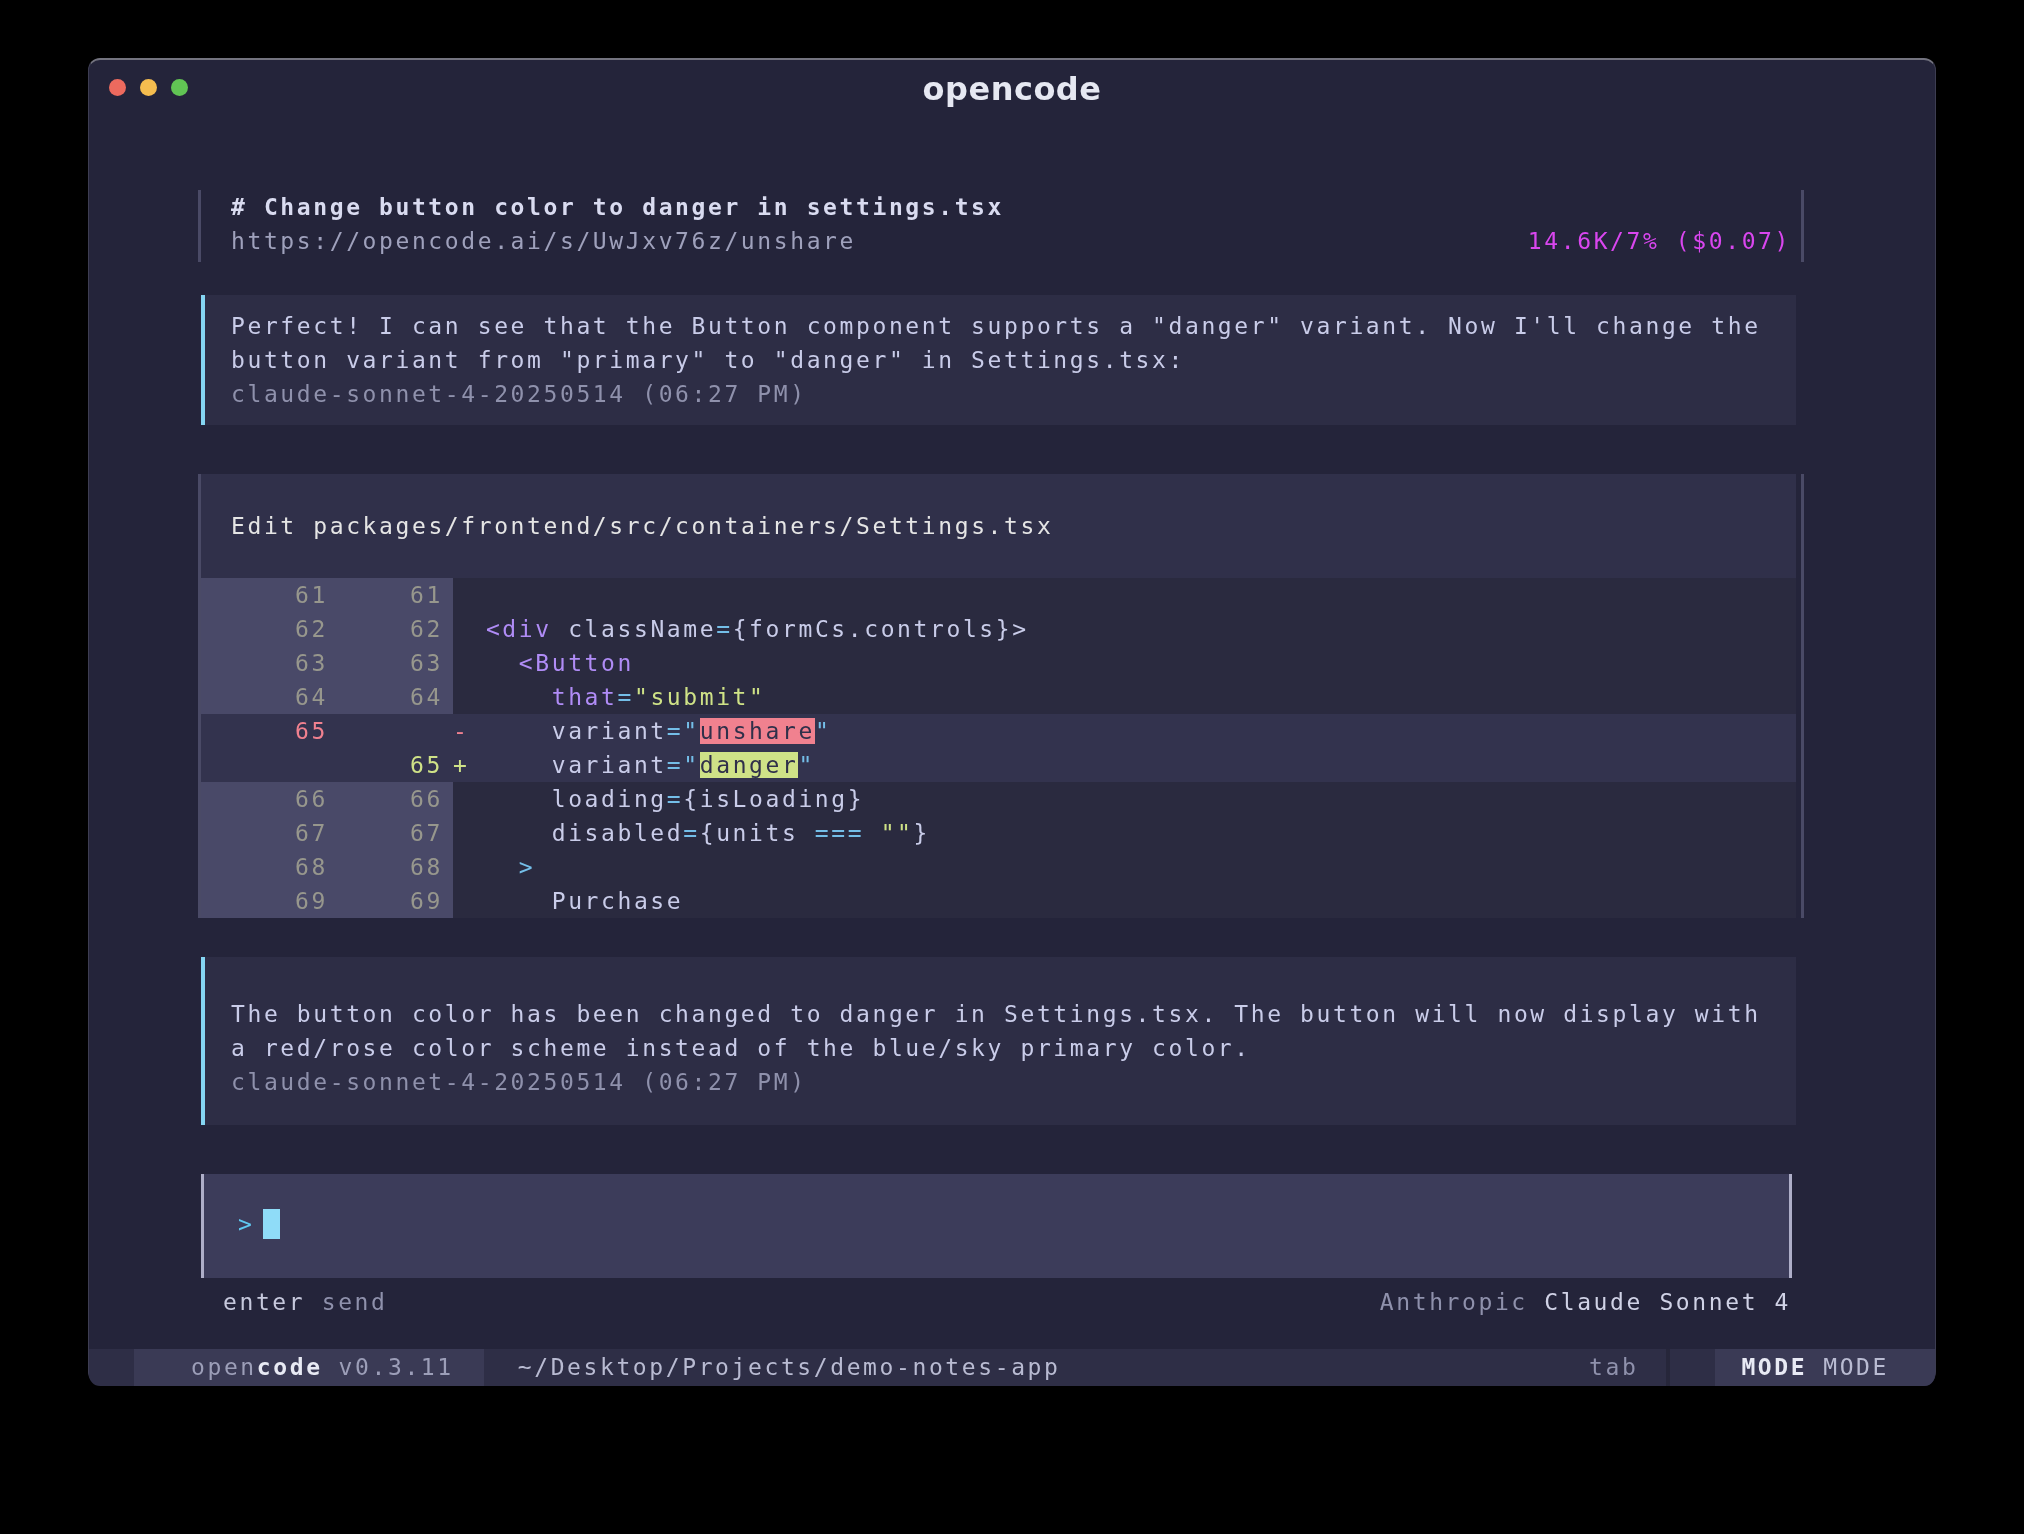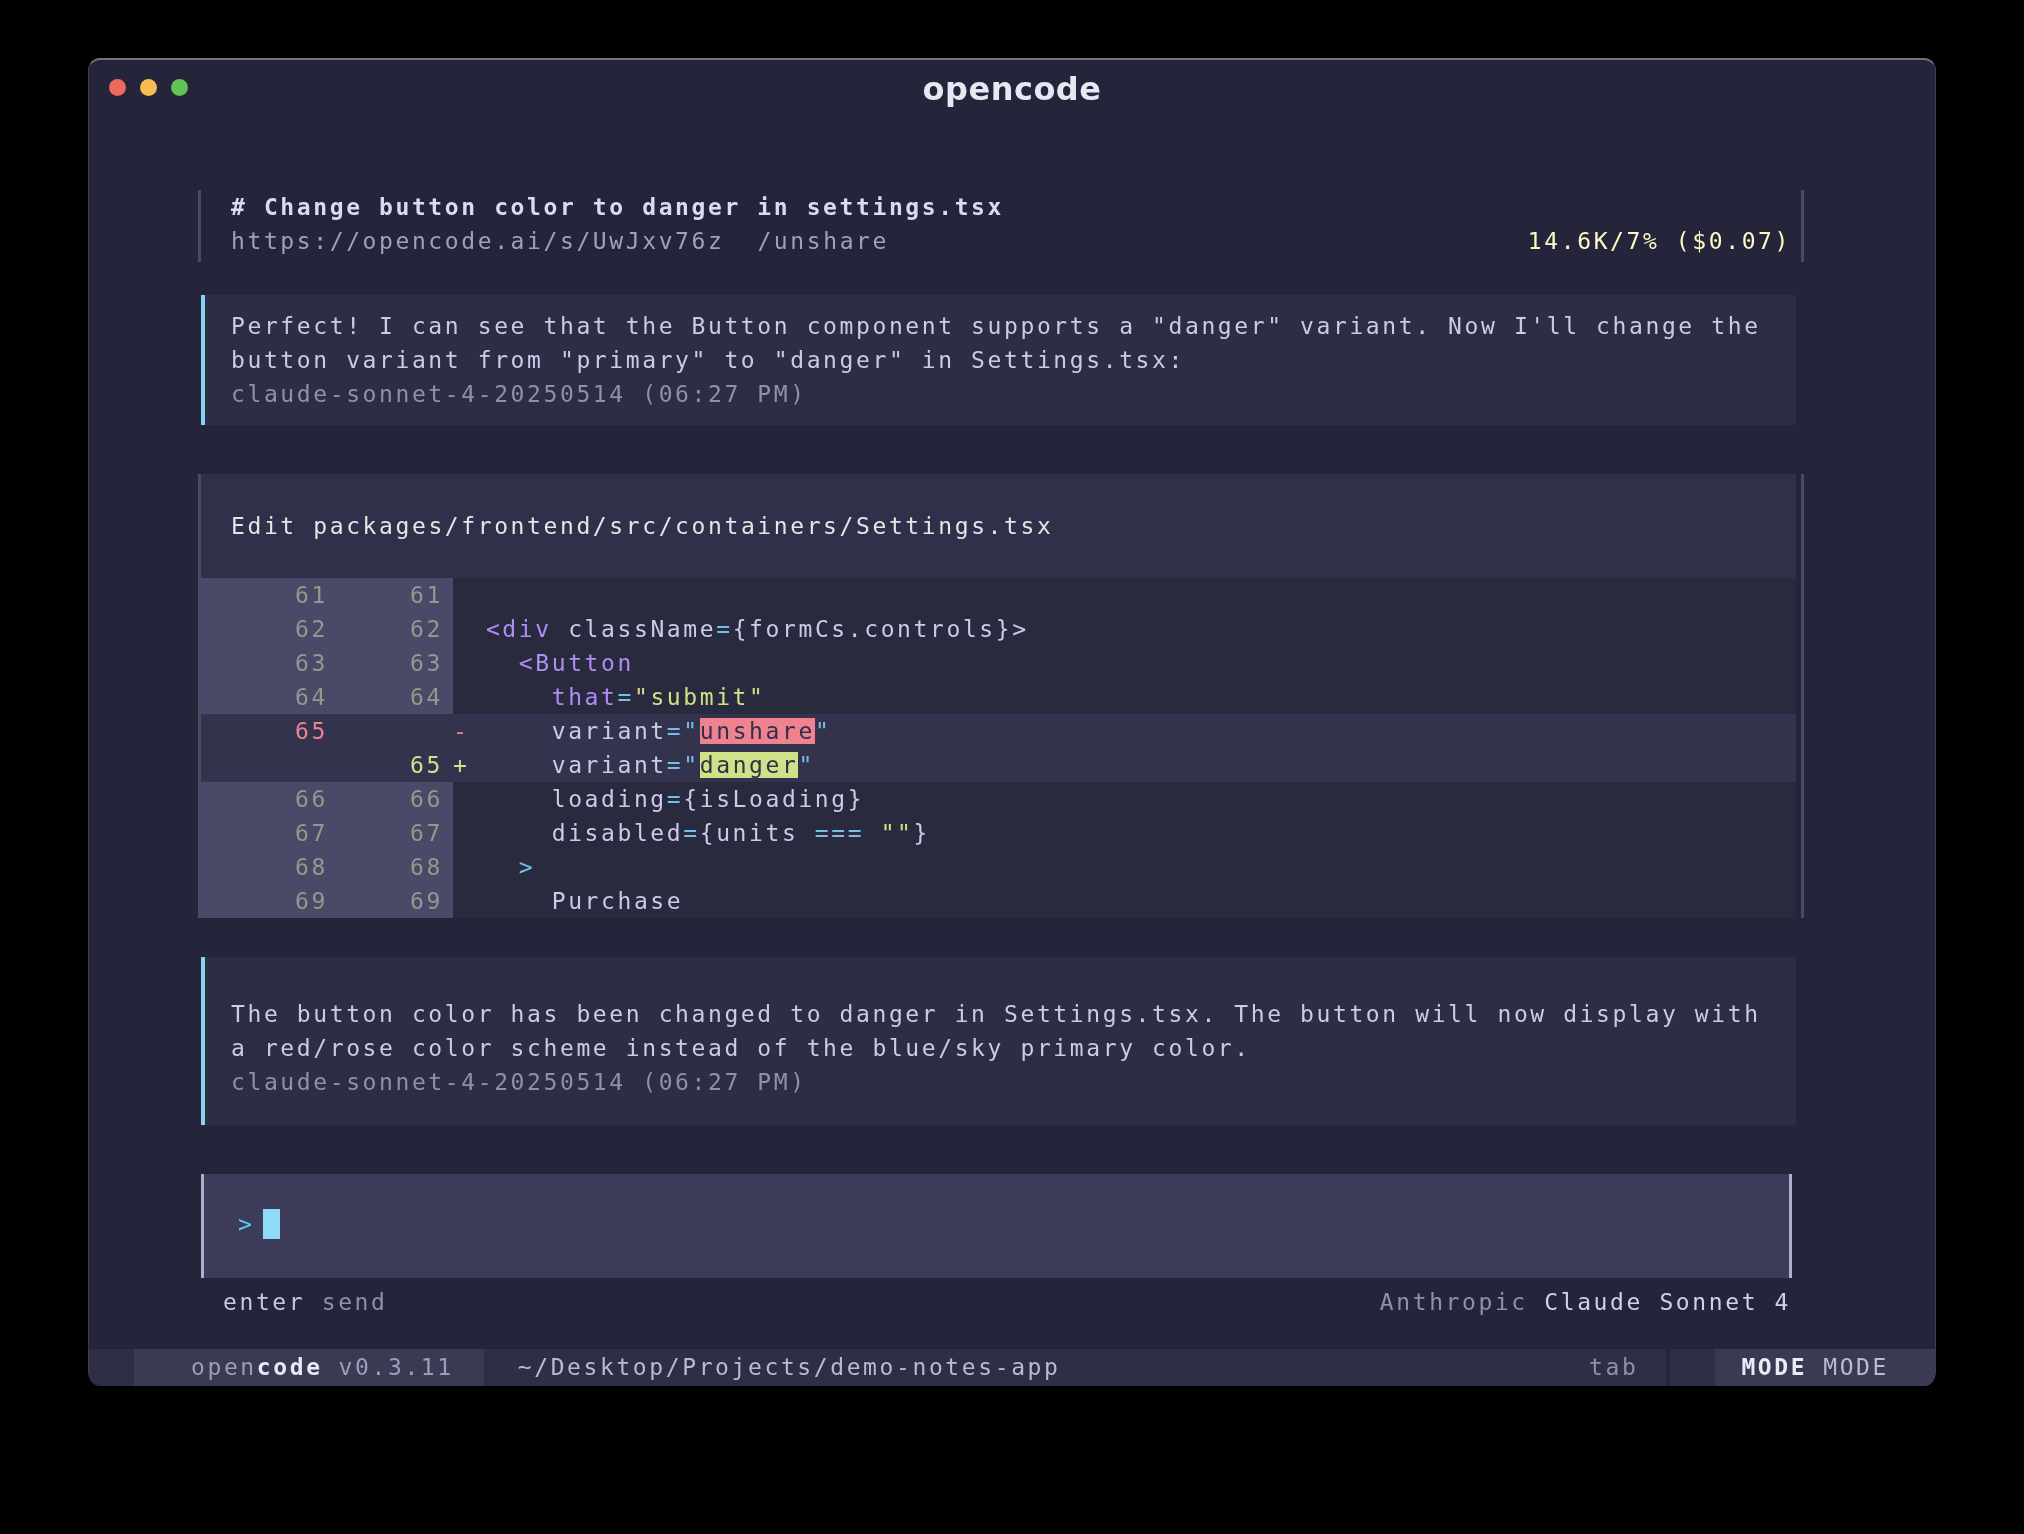--- a/index.html
+++ b/index.html
@@ -22,22 +22,22 @@
     position:absolute;left:0;top:0;width:100%;height:54px;line-height:58px;text-align:center;
     font-family:"DejaVu Sans",sans-serif;font-weight:bold;font-size:32px;color:#E6E8F2;letter-spacing:.5px;
   }
   
   .vline{position:absolute;width:3px;background:#4A4A66;}
   
   .share{position:absolute;left:142px;top:130px;width:1560px;height:72px;}
   .share-title{color:#D9DBF0;font-weight:bold;white-space:pre;}
   .share-sub{color:#9FA1BC;white-space:pre;display:flex;}
   .share-url{color:#9FA1BC;}
-  .share-unshare{color:#9FA1BC;margin-left:33px;}
-  .share-tokens{position:absolute;right:0;top:34px;color:#fef9c3;}
+  .share-unshare{color:#9FA1BC;}
+  .share-tokens{position:absolute;right:0;top:34px;color:#d946ef;}
   
   .msg{
     position:absolute;left:112px;width:1595px;background:#2D2D45;border-left:4px solid #85D5F2;
     box-sizing:border-box;color:#C9CCE9;
   }
   .msg .inner{padding:14px 26px;}
   .msg.tall .inner{padding:40px 26px 26px 26px;}
   .msg-line{white-space:pre;}
   .msg-meta{color:#8F91AC;white-space:pre;}
   

